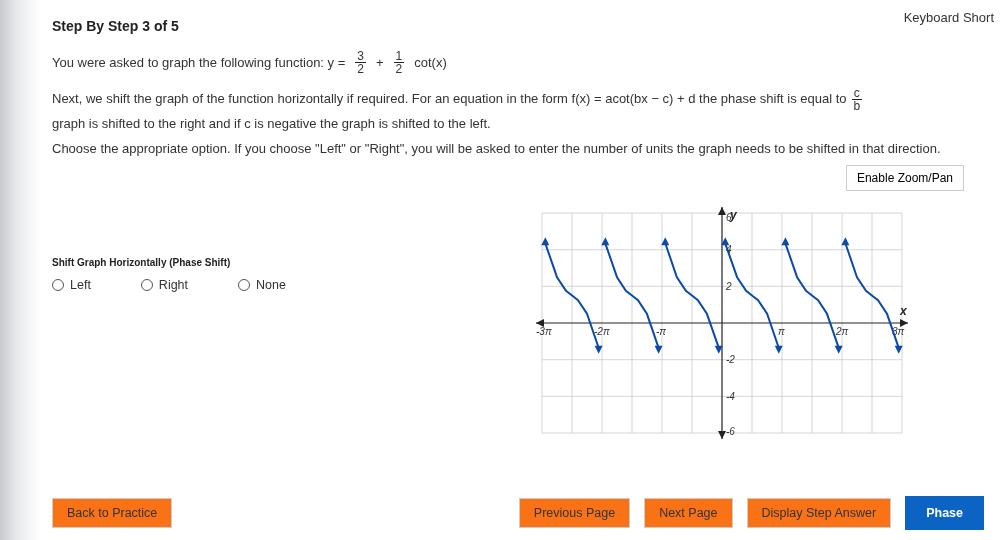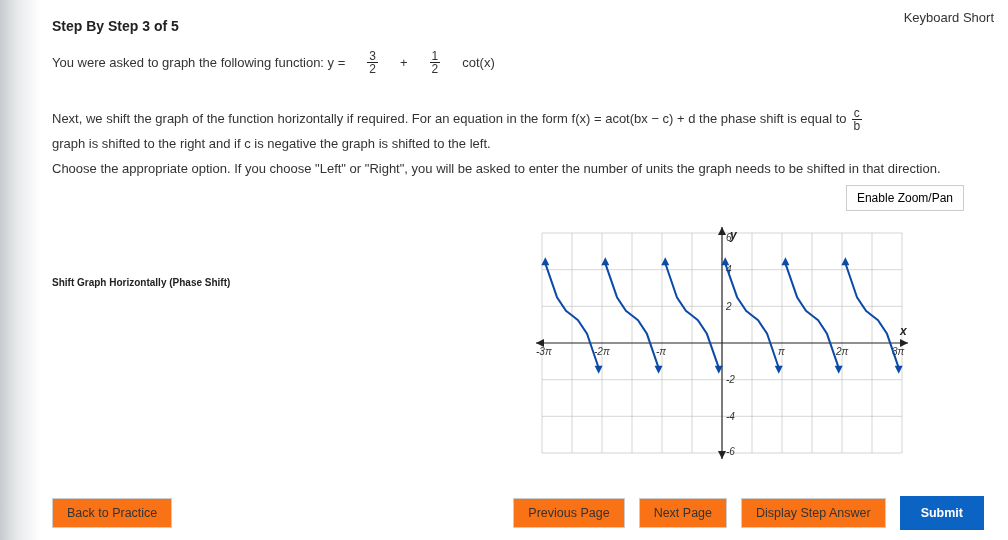--- a/index.html
+++ b/index.html
@@ -32,22 +32,22 @@
     font-weight: bold;
     font-size: 14px;
     margin-bottom: 16px;
     color: #222;
   }
   .intro {
     font-size: 13px;
     color: #333;
     display: flex;
     align-items: center;
-    gap: 20px;
-    margin-bottom: 32px;
+    gap: 8px;
+    margin-bottom: 12px;
     flex-wrap: wrap;
   }
   .frac {
     display: inline-flex;
     flex-direction: column;
     align-items: center;
     vertical-align: middle;
     line-height: 1;
     margin: 0 2px;
   }
@@ -166,20 +166,34 @@
         <span class="den">b</span>
       </span>
     </span><br>
     <span>graph is shifted to the right and if c is negative the graph is shifted to the left.</span><br>
     <span>Choose the appropriate option. If you choose "Left" or "Right", you will be asked to enter the number of units the graph needs to be shifted in that direction.</span>
   </div>
 
   <div class="content-row">
     <div class="left-col">
       <div class="shift-heading">Shift Graph Horizontally (Phase Shift)</div>
+      <div class="radio-row">
+        <div class="radio-opt">
+          <span class="circ"></span>
+          <span>Left</span>
+        </div>
+        <div class="radio-opt">
+          <span class="circ"></span>
+          <span>Right</span>
+        </div>
+        <div class="radio-opt">
+          <span class="circ"></span>
+          <span>None</span>
+        </div>
+      </div>
     </div>
 
     <div class="right-col">
       <button class="zoom-btn">Enable Zoom/Pan</button>
 
       <div class="graph-wrap">
         <svg class="graph" viewBox="0 0 380 240">
 
           <g>
             <line class="grid" x1="10" y1="10" x2="10" y2="230"></line>
@@ -248,15 +262,15 @@
       </div>
     </div>
   </div>
 
   <div class="footer">
     <button class="btn">Back to Practice</button>
     <div class="spacer"></div>
     <button class="btn">Previous Page</button>
     <button class="btn">Next Page</button>
     <button class="btn">Display Step Answer</button>
-    <button class="btn submit">Submit</button>
+    <button class="btn submit">Phase</button>
   </div>
 </div>
 
 </body></html>

